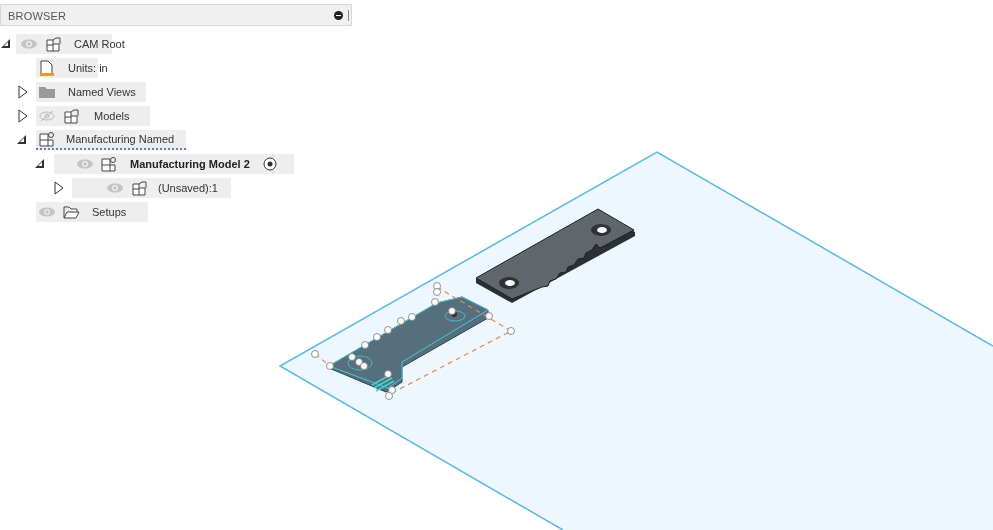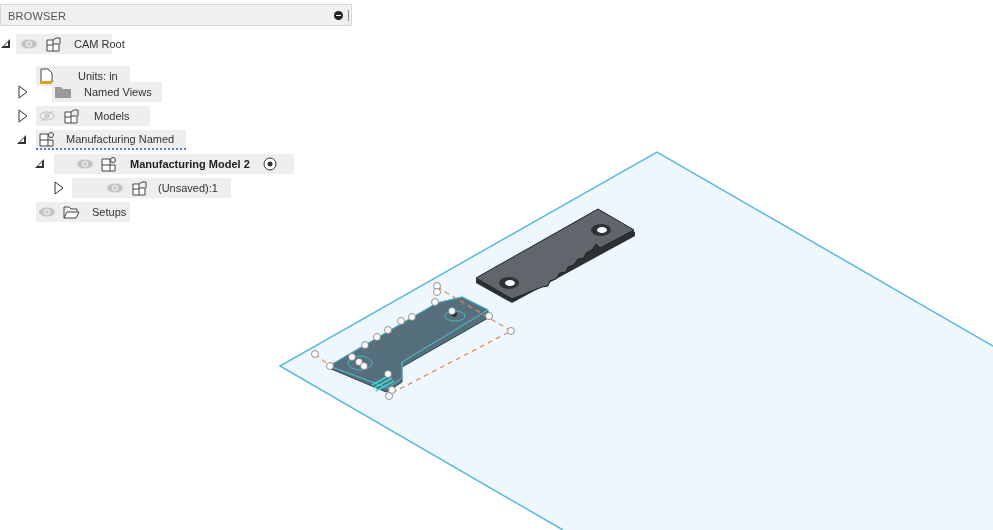--- a/index.html
+++ b/index.html
@@ -104,38 +104,38 @@
         <svg width="18" height="16">
             <path d="M3 4 h6 v4 h6 v7 h-12 z M9 8 v7 M3 9 h6" fill="#fff" stroke="#444" stroke-width="1"></path>
             <path d="M9 4 l3 -2 h4 v6" fill="none" stroke="#444"></path>
           </svg>
       </span>
       <span class="lbl" style="margin-left:12px;">CAM Root</span>
     </div>
   </div>
 
   <div class="row" style="left:0;top:58px;">
-    <div class="pill" style="left:36px;width:94px;top:8px;gap:10px;">
+    <div class="pill" style="left:36px;width:62px;top:0;">
       <span class="ico" style="margin-left:2px;">
         <svg width="18" height="16">
             <path d="M3 1 h7 l4 4 v9 h-11 z" fill="#fff" stroke="#444"></path>
             <rect x="2" y="13" width="14" height="3" fill="#e0a020"></rect>
           </svg>
       </span>
       <span class="lbl" style="margin-left:12px;">Units: in</span>
     </div>
   </div>
 
   <div class="row" style="left:0;top:82px;">
     <span class="toggle" style="left:17px;top:3px;">
       <svg width="10" height="14">
           <polygon points="1,1 9,7 1,13" fill="#fff" stroke="#333"></polygon>
         </svg>
     </span>
-    <div class="pill" style="left:36px;width:110px;top:0;margin-left:16px;">
+    <div class="pill" style="left:36px;width:110px;top:0;">
       <span class="ico" style="margin-left:2px;">
         <svg width="18" height="16">
             <path d="M1 3 h6 l2 2 h8 v9 h-16 z" fill="#9a9a9a"></path>
           </svg>
       </span>
       <span class="lbl" style="margin-left:12px;">Named Views</span>
     </div>
   </div>
 
   <div class="row" style="left:0;top:106px;">
@@ -229,21 +229,21 @@
         <svg width="18" height="16">
             <path d="M3 4 h6 v4 h6 v7 h-12 z M9 8 v7 M3 9 h6" fill="#fff" stroke="#444" stroke-width="1"></path>
             <path d="M9 4 l3 -2 h4 v6" fill="none" stroke="#444"></path>
           </svg>
       </span>
       <span class="lbl" style="margin-left:10px;">(Unsaved):1</span>
     </div>
   </div>
 
   <div class="row" style="left:0;top:202px;">
-    <div class="pill" style="left:36px;width:94px;top:0;">
+    <div class="pill" style="left:36px;width:112px;top:0;">
       <span class="ico" style="margin-left:2px;">
         <svg width="18" height="16">
             <ellipse cx="9" cy="8" rx="8" ry="4.5" fill="#c4c4c4"></ellipse>
             <circle cx="9" cy="8" r="3" fill="#eee"></circle>
             <circle cx="9" cy="8" r="1.8" fill="#c4c4c4"></circle>
           </svg>
       </span>
       <span class="ico" style="margin-left:6px;">
         <svg width="18" height="16">
             <path d="M2 3 h5 l2 2 h6 v3 M2 3 v11 h12 l3 -6 h-12 l-3 6" fill="#fff" stroke="#444"></path>

